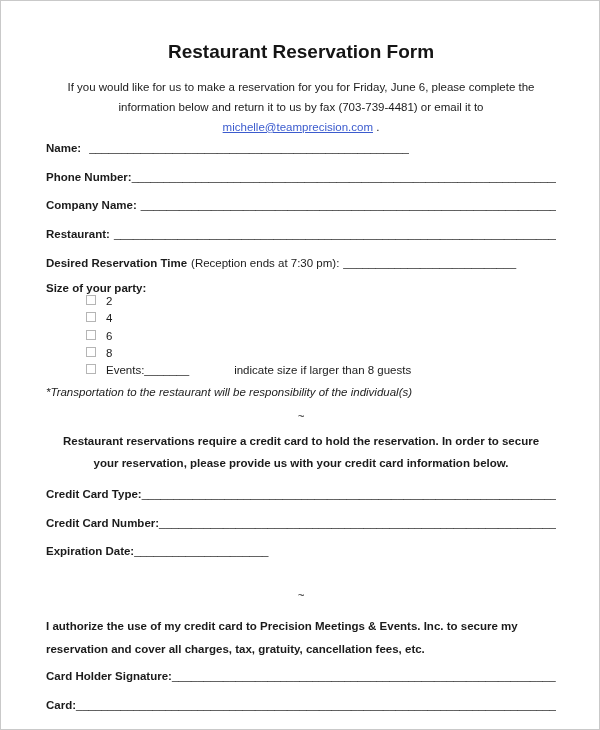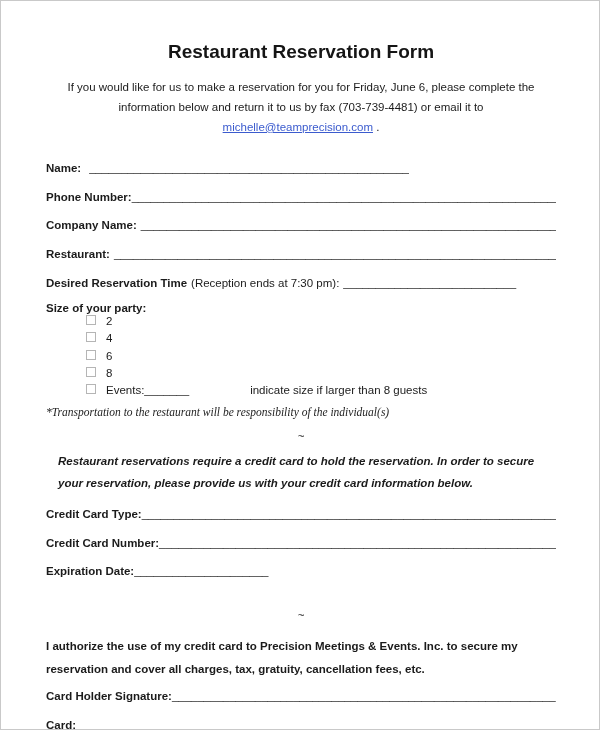--- a/index.html
+++ b/index.html
@@ -28,21 +28,21 @@
     text-align: center;
     line-height: 1.75;
     padding: 0 2px;
   }
   .link {
     color: #3b5bce;
     text-decoration: underline;
     cursor: pointer;
     margin-top: 16px;
   }
-  .fields { margin-top: 25px; }
+  .fields { margin-top: 5px; }
   .field-row {
     white-space: nowrap;
     overflow: hidden;
     margin: 0 0 15.5px 0;
     line-height: 1.15;
   }
   .lbl { font-weight: 700; }
   .blank { letter-spacing: 0; }
   .gap-lg { margin-left: 8px; }
   .gap-sm { margin-left: 4px; }
@@ -55,40 +55,38 @@
   }
   .checkbox {
     display: inline-block;
     width: 8px;
     height: 8px;
     border: 1px solid #b5b5b5;
     background: #ffffff;
     margin-right: 10px;
     vertical-align: 0px;
   }
-  .other-suffix { margin-left: 20px; padding-left: 41px; }
+  .other-suffix { margin-left: 4px; padding-left: 41px; }
   .transport-note {
     font-style: italic;
     margin: 10px 0 0;
     color: #222222;
-    font-family: Liberation Serif, serif;
   }
   .sep {
     text-align: center;
     margin: 12px 0 8px;
     line-height: 1.1;
   }
   .sep.second { margin: 31px 0 13px; }
   .cc-notice {
     font-weight: 700;
-    text-align: left;
+    text-align: center;
     line-height: 1.9;
     margin: 5px 0 13px;
     padding: 0 12px;
-    font-style: italic;
   }
   .auth {
     font-weight: 700;
     line-height: 2.0;
     margin: 10px 0 9px;
   }
 </style>
 </head>
 <body>
 

